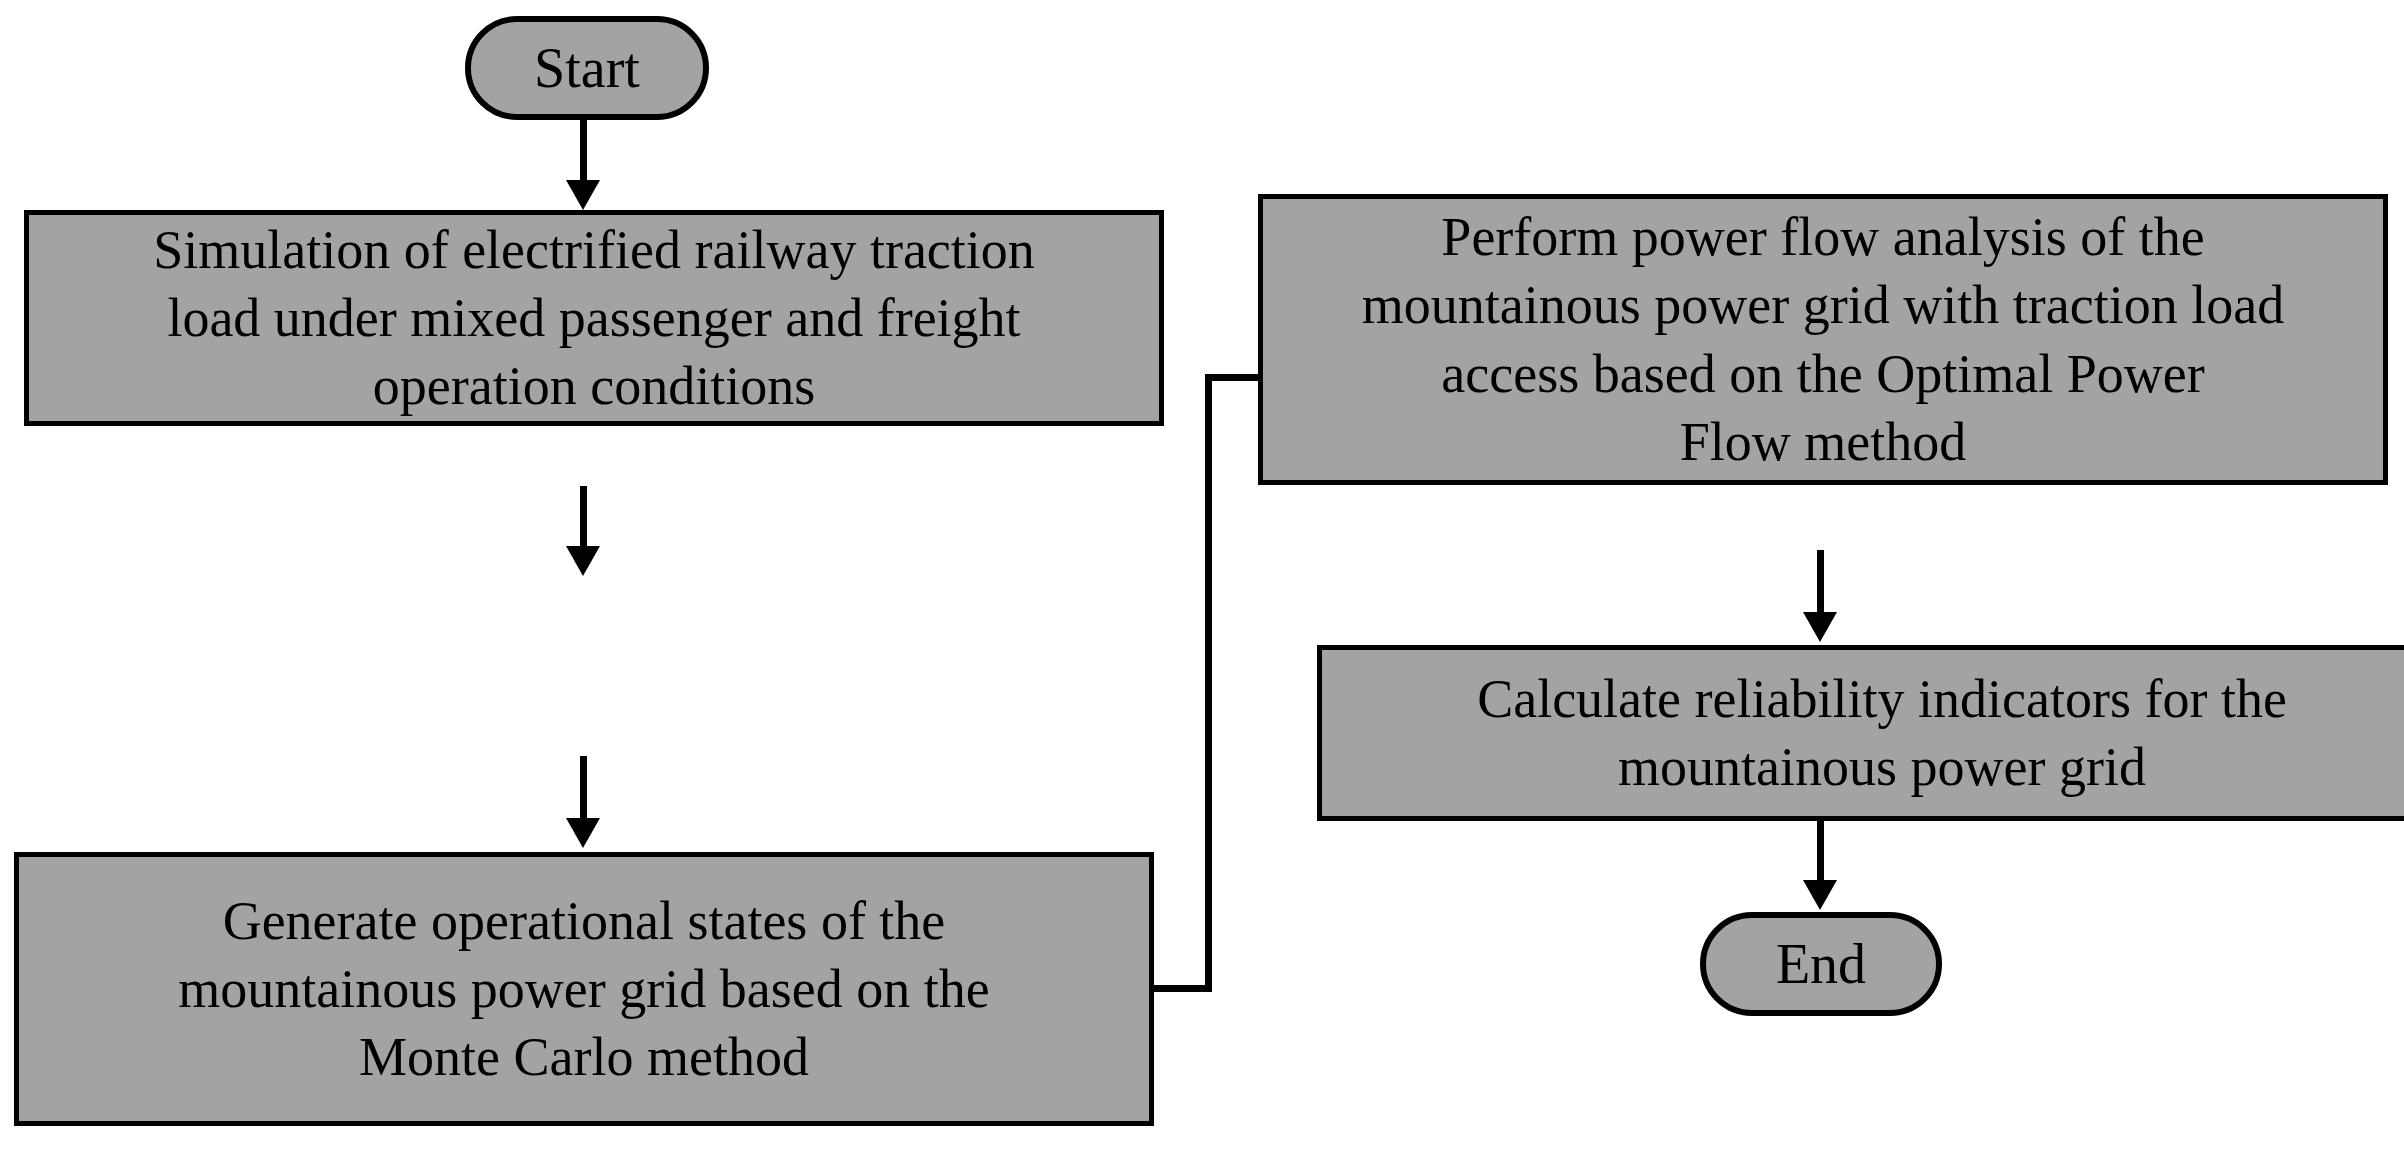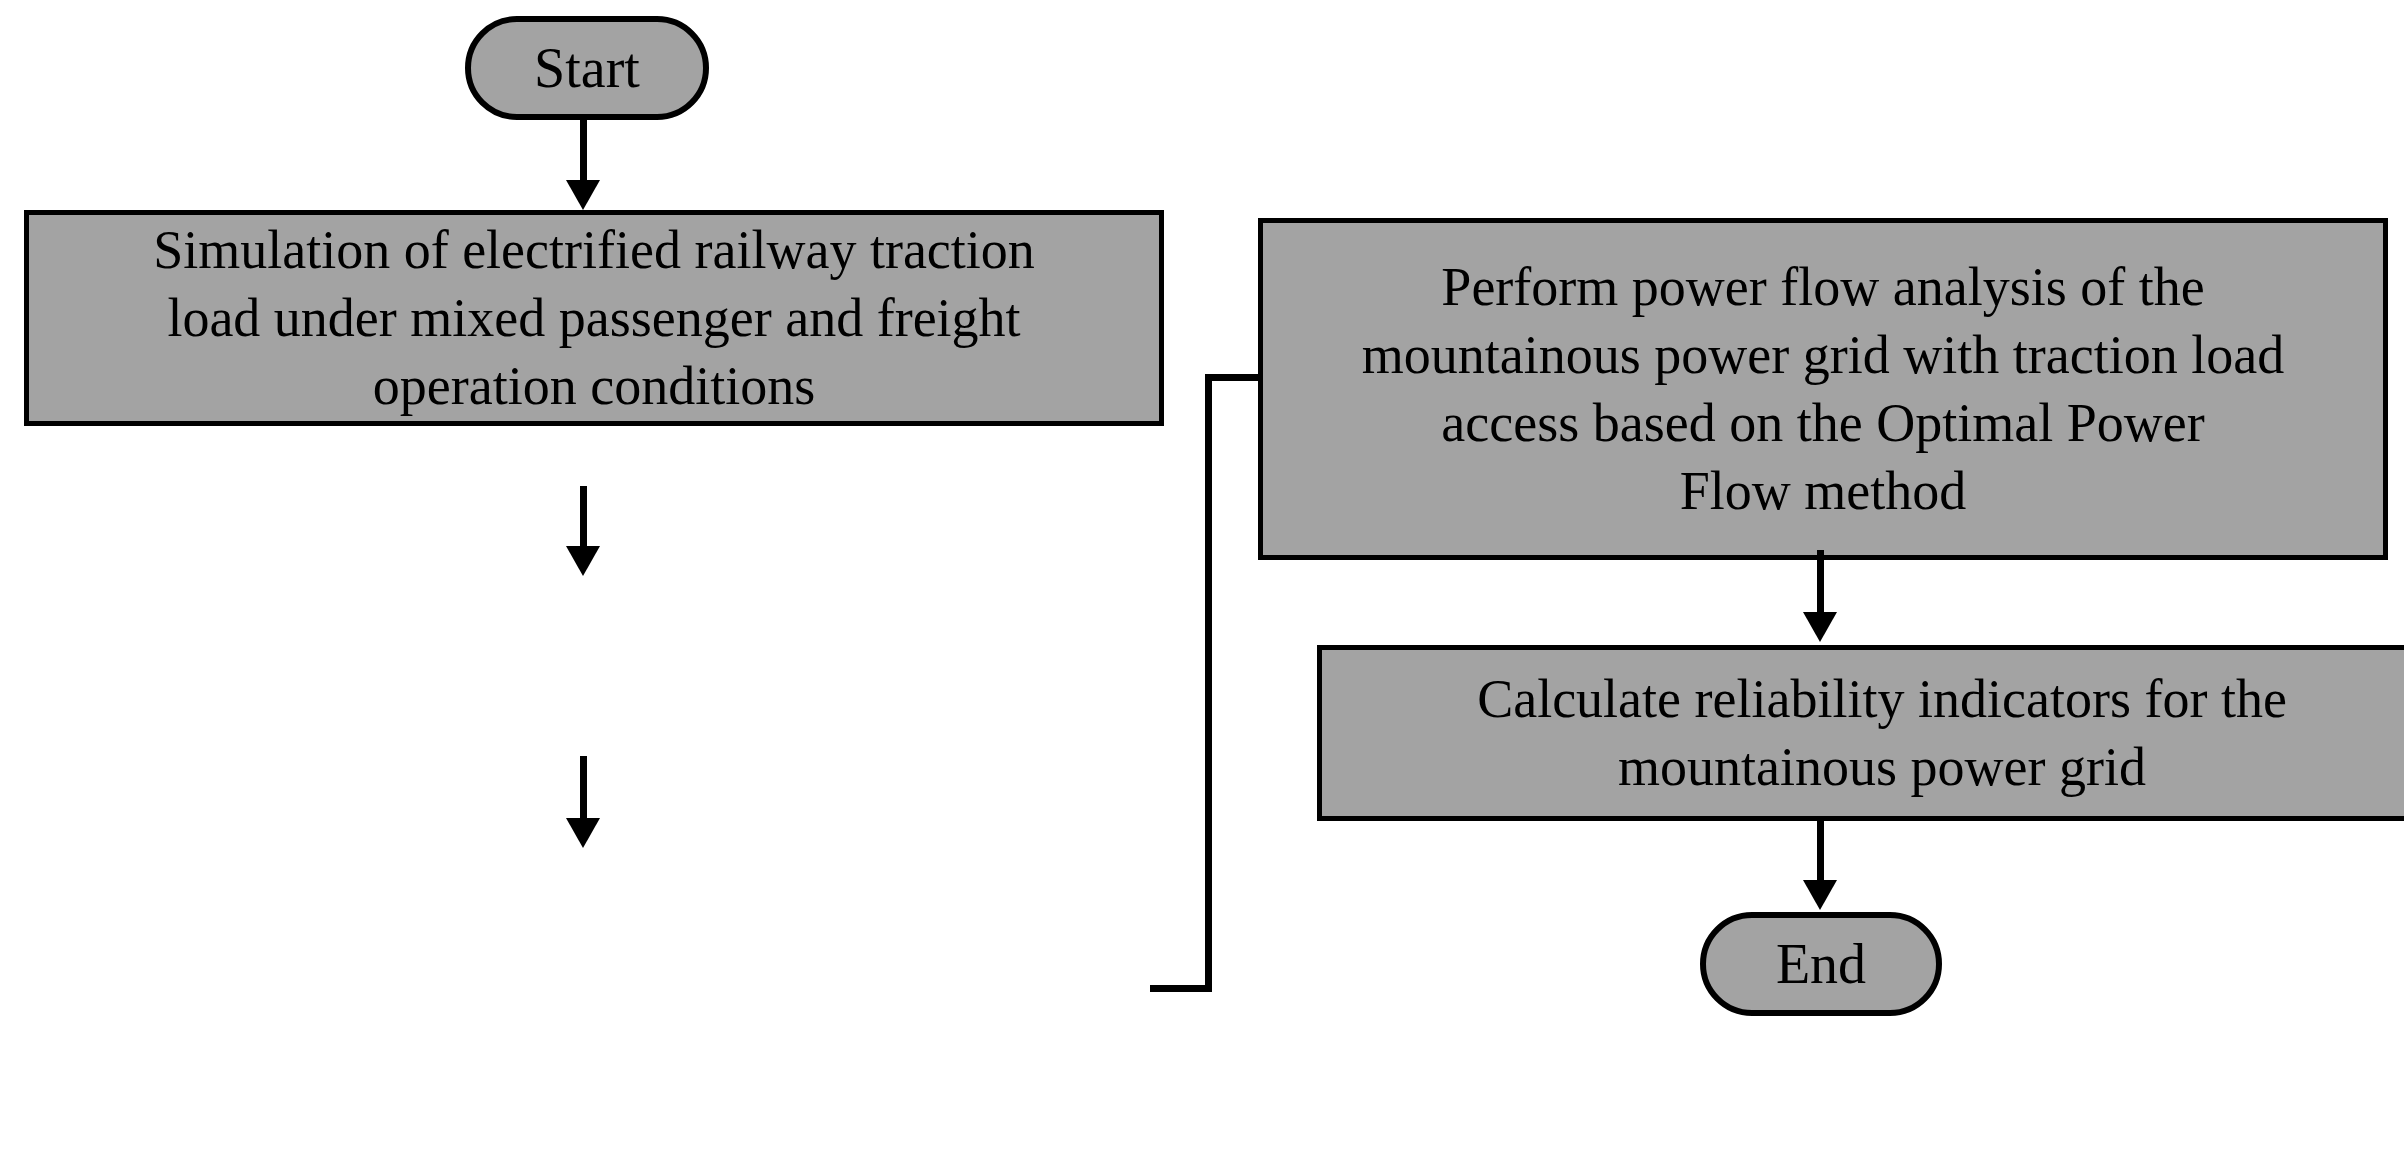--- a/index.html
+++ b/index.html
@@ -83,27 +83,32 @@
 operation conditions</span>
   </div>
 
   <div class="vline" style="left:580px; top:486px; width:7px; height:63px;"></div>
   <div class="arrowhead arrow-down" style="left:566px; top:546px;"></div>
 
 
   <div class="vline" style="left:580px; top:756px; width:7px; height:66px;"></div>
   <div class="arrowhead arrow-down" style="left:566px; top:818px;"></div>
 
+  <div class="node process f54" style="left:14px; top:852px; width:1140px; height:274px;">
+    <span class="txt">Generate operational states of the
+mountainous power grid based on the
+Monte Carlo method</span>
+  </div>
 
   <div class="hline" style="left:1150px; top:985px; width:62px; height:7px;"></div>
   <div class="vline" style="left:1205px; top:374px; width:7px; height:618px;"></div>
   <div class="hline" style="left:1205px; top:374px; width:58px; height:7px;"></div>
   <div class="arrowhead arrow-right" style="left:1258px; top:360px;"></div>
 
-  <div class="node process f54" style="left:1258px; top:218px; width:1130px; height:342px;">
+  <div class="node process f54" style="left:1258px; top:194px; width:1130px; height:291px;">
     <span class="txt">Perform power flow analysis of the
 mountainous power grid with traction load
 access based on the Optimal Power
 Flow method</span>
   </div>
 
   <div class="vline" style="left:1817px; top:550px; width:7px; height:65px;"></div>
   <div class="arrowhead arrow-down" style="left:1803px; top:612px;"></div>
 
   <div class="node process f54" style="left:1293px; top:645px; width:1130px; height:176px;margin-left:24px;">

